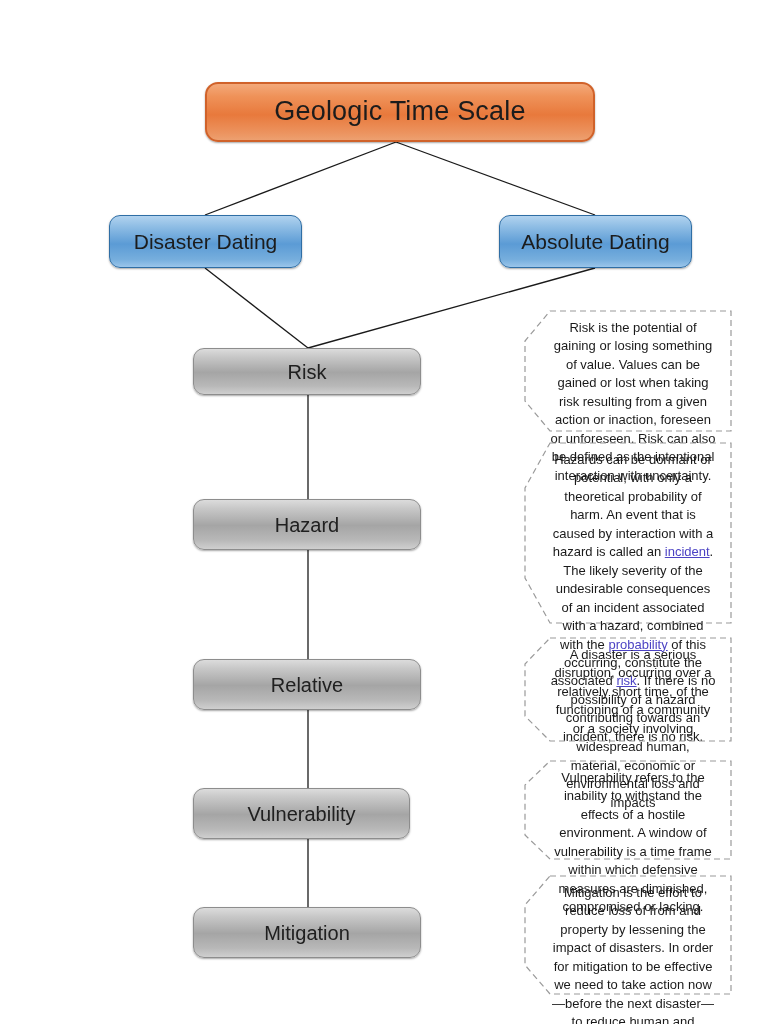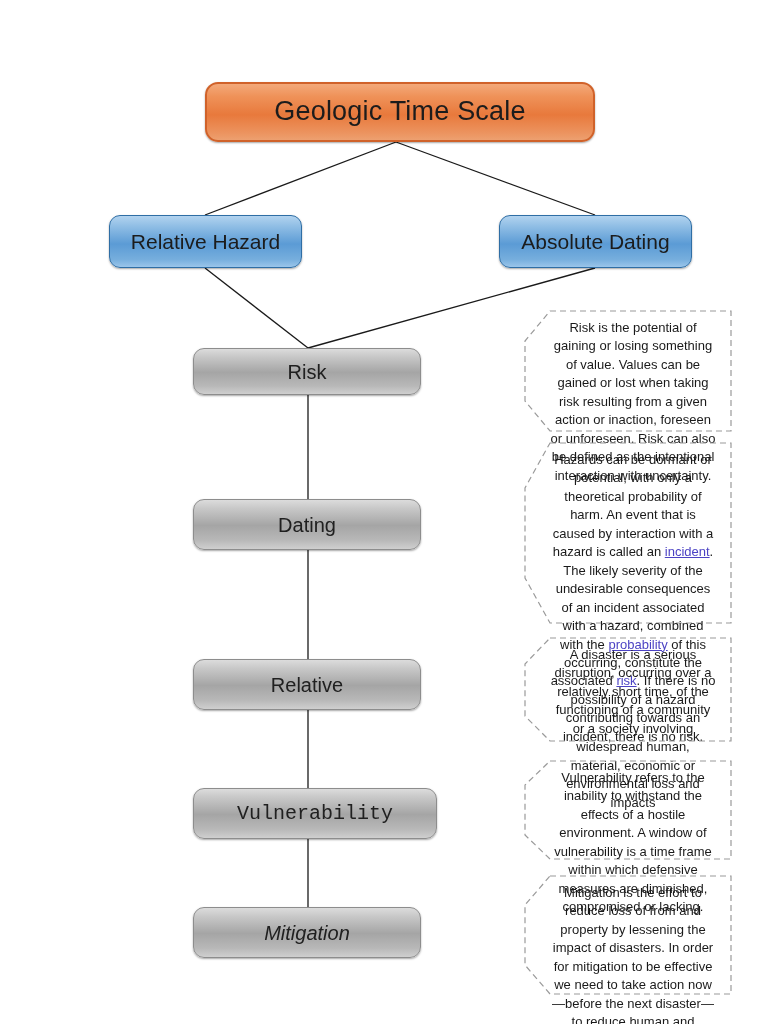--- a/index.html
+++ b/index.html
@@ -125,44 +125,44 @@
     <line x1="296" y1="499" x2="296" y2="709" stroke="#1a1a1a" stroke-width="1.3"></line>
     <line x1="296" y1="659" x2="296" y2="838" stroke="#1a1a1a" stroke-width="1.3"></line>
     <line x1="296" y1="788" x2="296" y2="957" stroke="#1a1a1a" stroke-width="1.3"></line>
   </svg>
 
   <div class="node title" style="left:193px; top:82px; width:390px; height:60px;">
     <span class="node-label">Geologic Time Scale</span>
   </div>
 
   <div class="node blue" style="left:97px; top:215px; width:193px; height:53px;">
-    <span class="node-label">Relative Hazard</span>
+    <span class="node-label">Disaster Dating</span>
   </div>
 
   <div class="node blue" style="left:487px; top:215px; width:193px; height:53px;">
     <span class="node-label">Absolute Dating</span>
   </div>
 
   <div class="node gray" style="left:181px; top:348px; width:228px; height:47px;">
     <span class="node-label">Risk</span>
   </div>
 
   <div class="node gray" style="left:181px; top:499px; width:228px; height:51px;">
-    <span class="node-label">Dating</span>
+    <span class="node-label">Hazard</span>
   </div>
 
   <div class="node gray" style="left:181px; top:659px; width:228px; height:51px;">
     <span class="node-label">Relative</span>
   </div>
 
-  <div class="node gray" style="left:181px; top:788px; width:244px; height:51px;font-family:Liberation Mono, monospace;">
+  <div class="node gray" style="left:181px; top:788px; width:217px; height:51px;">
     <span class="node-label">Vulnerability</span>
   </div>
 
-  <div class="node gray" style="left:181px; top:907px; width:228px; height:51px;font-style:italic;">
+  <div class="node gray" style="left:181px; top:907px; width:228px; height:51px;">
     <span class="node-label">Mitigation</span>
   </div>
 
   <div class="callout" style="left:512px; top:310px; width:208px; height:122px;">
     <svg class="callout-shape" viewBox="0 0 208 122" preserveAspectRatio="none">
       <polygon points="26,1 207,1 207,121 26,121 1,91 1,31" fill="none" stroke="#9a9a9a" stroke-width="1.2" stroke-dasharray="6,4"></polygon>
     </svg>
     <div class="callout-text">Risk is the potential of gaining or losing something of value. Values can be gained or lost when taking risk resulting from a given action or inaction, foreseen or unforeseen. Risk can also be defined as the intentional interaction with uncertainty.</div>
   </div>
 

